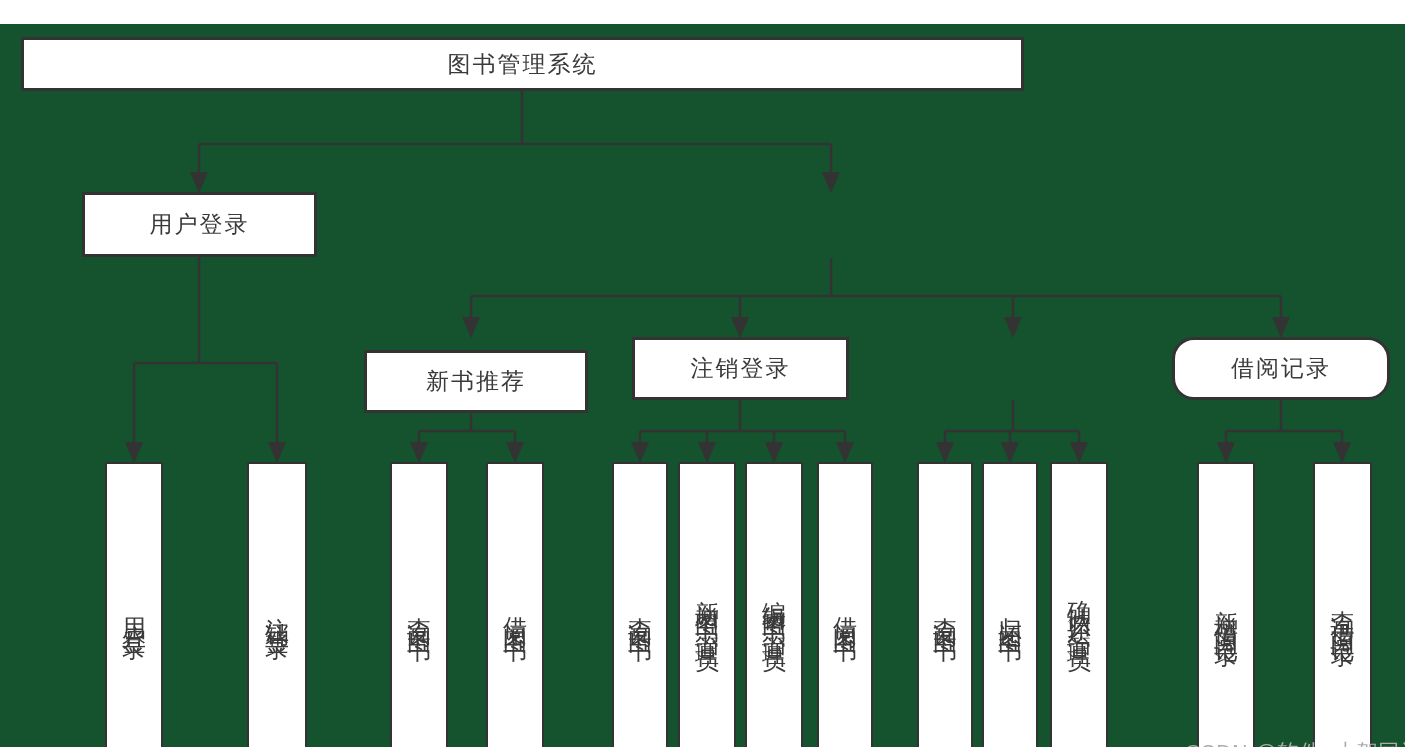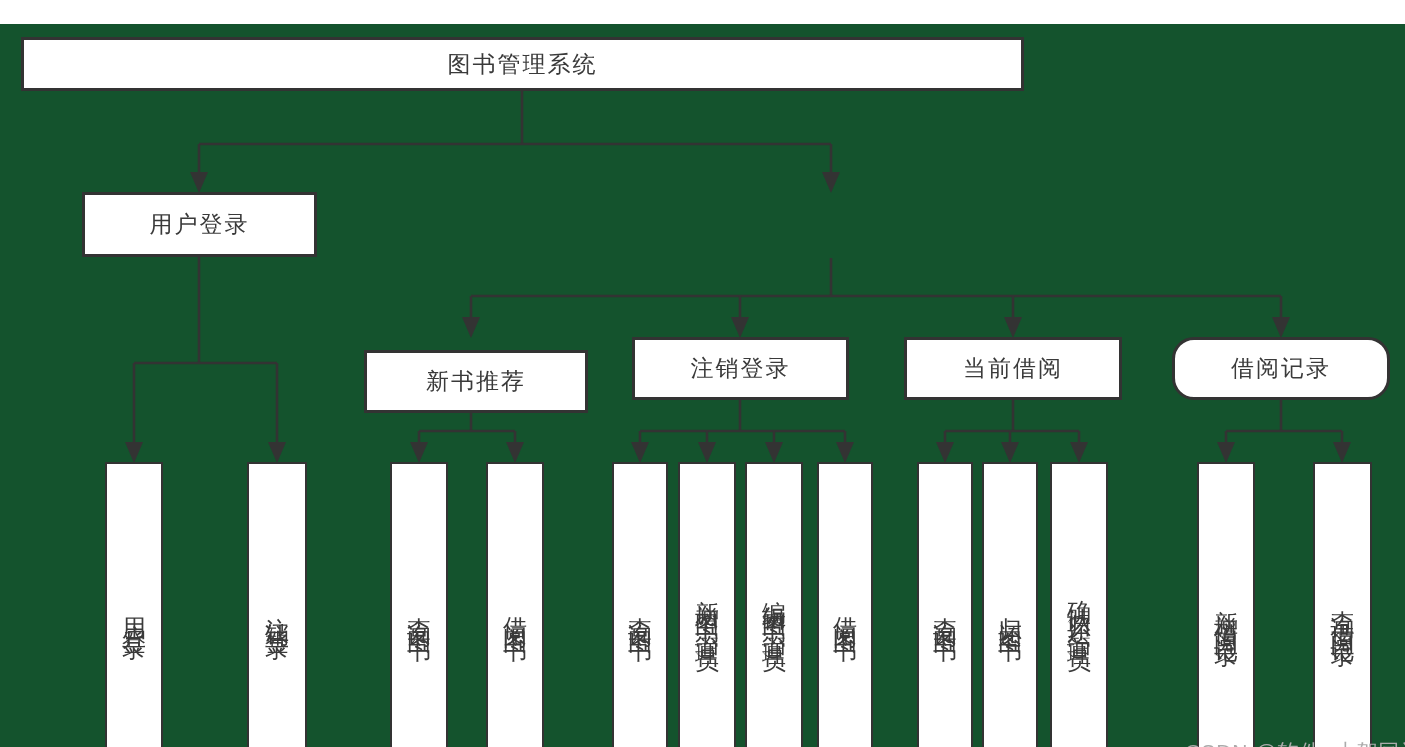--- a/index.html
+++ b/index.html
@@ -128,23 +128,20 @@
   <div class="box hbox" style="left:82px; top:168px; width:235px; height:65px;">
     <span class="label">用户登录</span>
   </div>
 
   <div class="box hbox" style="left:364px; top:326px; width:224px; height:63px;">
     <span class="label">新书推荐</span>
   </div>
   <div class="box hbox" style="left:632px; top:313px; width:217px; height:63px;">
     <span class="label">注销登录</span>
   </div>
-  <div class="box hbox" style="left:904px; top:313px; width:218px; height:63px;">
-    <span class="label">当前借阅</span>
-  </div>
   <div class="box hbox" style="left:1172px; top:313px; width:218px; height:63px;border-radius:22px;">
     <span class="label">借阅记录</span>
   </div>
 
   <div class="box leaf" style="left:105px; top:438px; width:58px; height:300px;">
     <span class="label">用户登录</span>
   </div>
   <div class="box leaf" style="left:247px; top:438px; width:60px; height:300px;">
     <span class="label">注销登录</span>
   </div>

